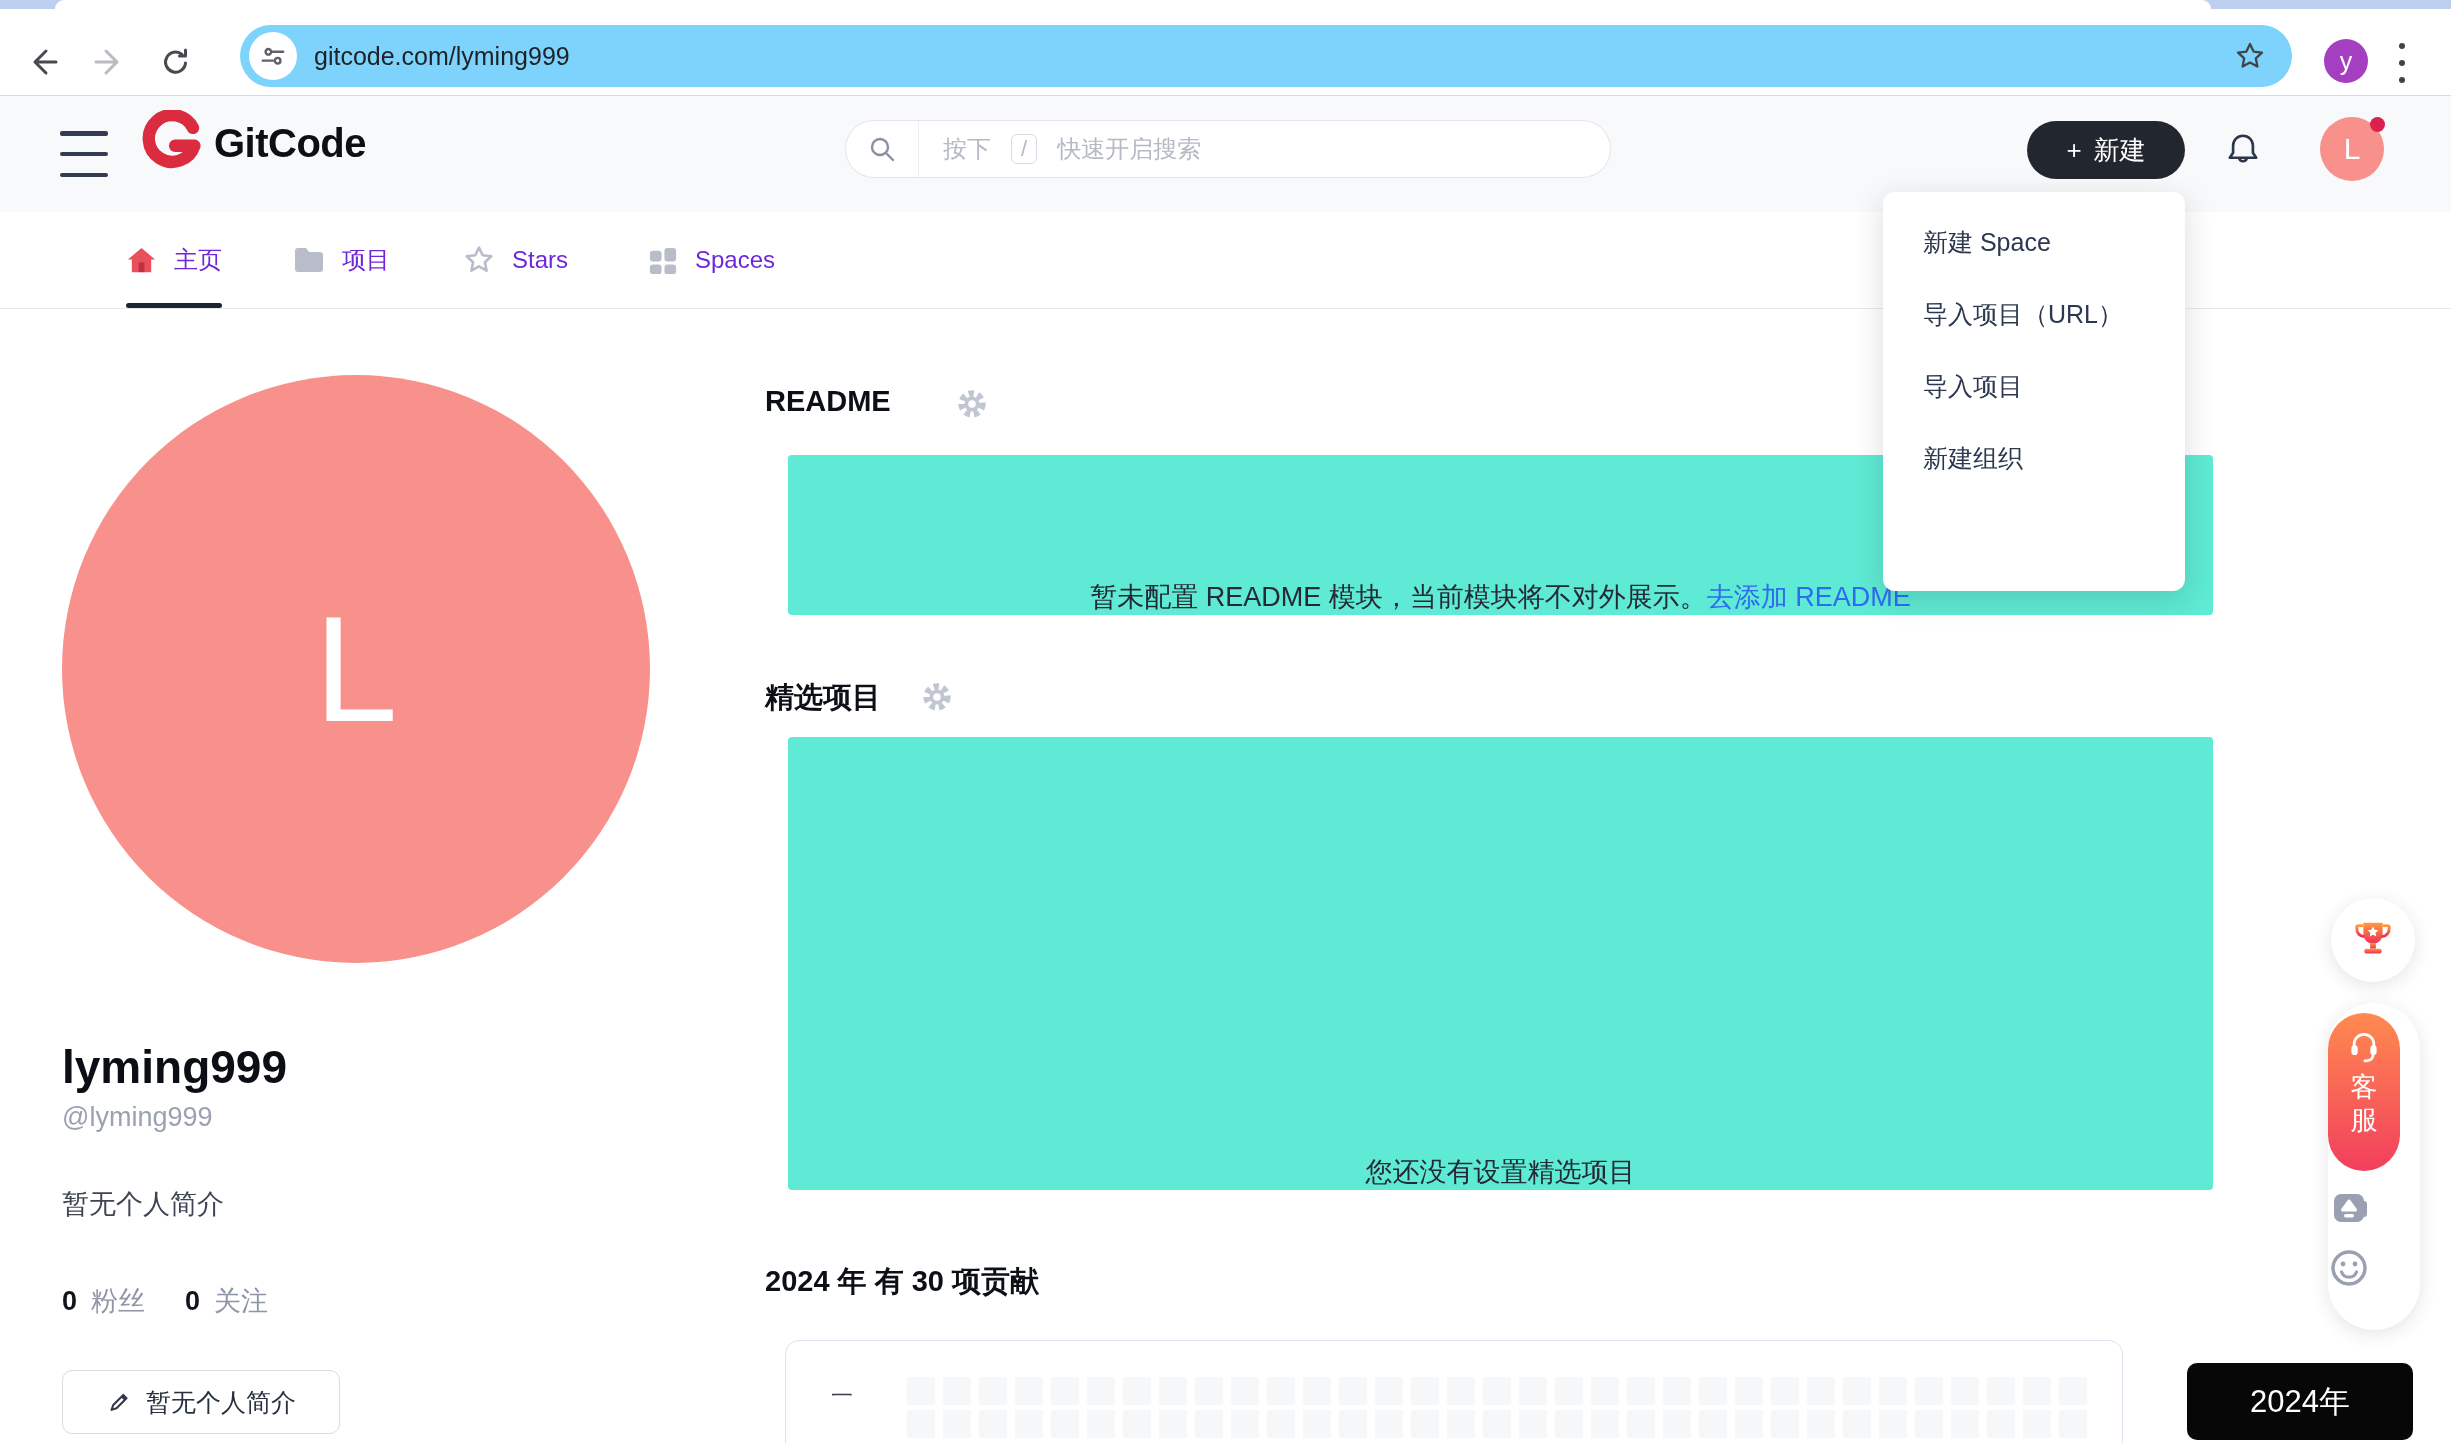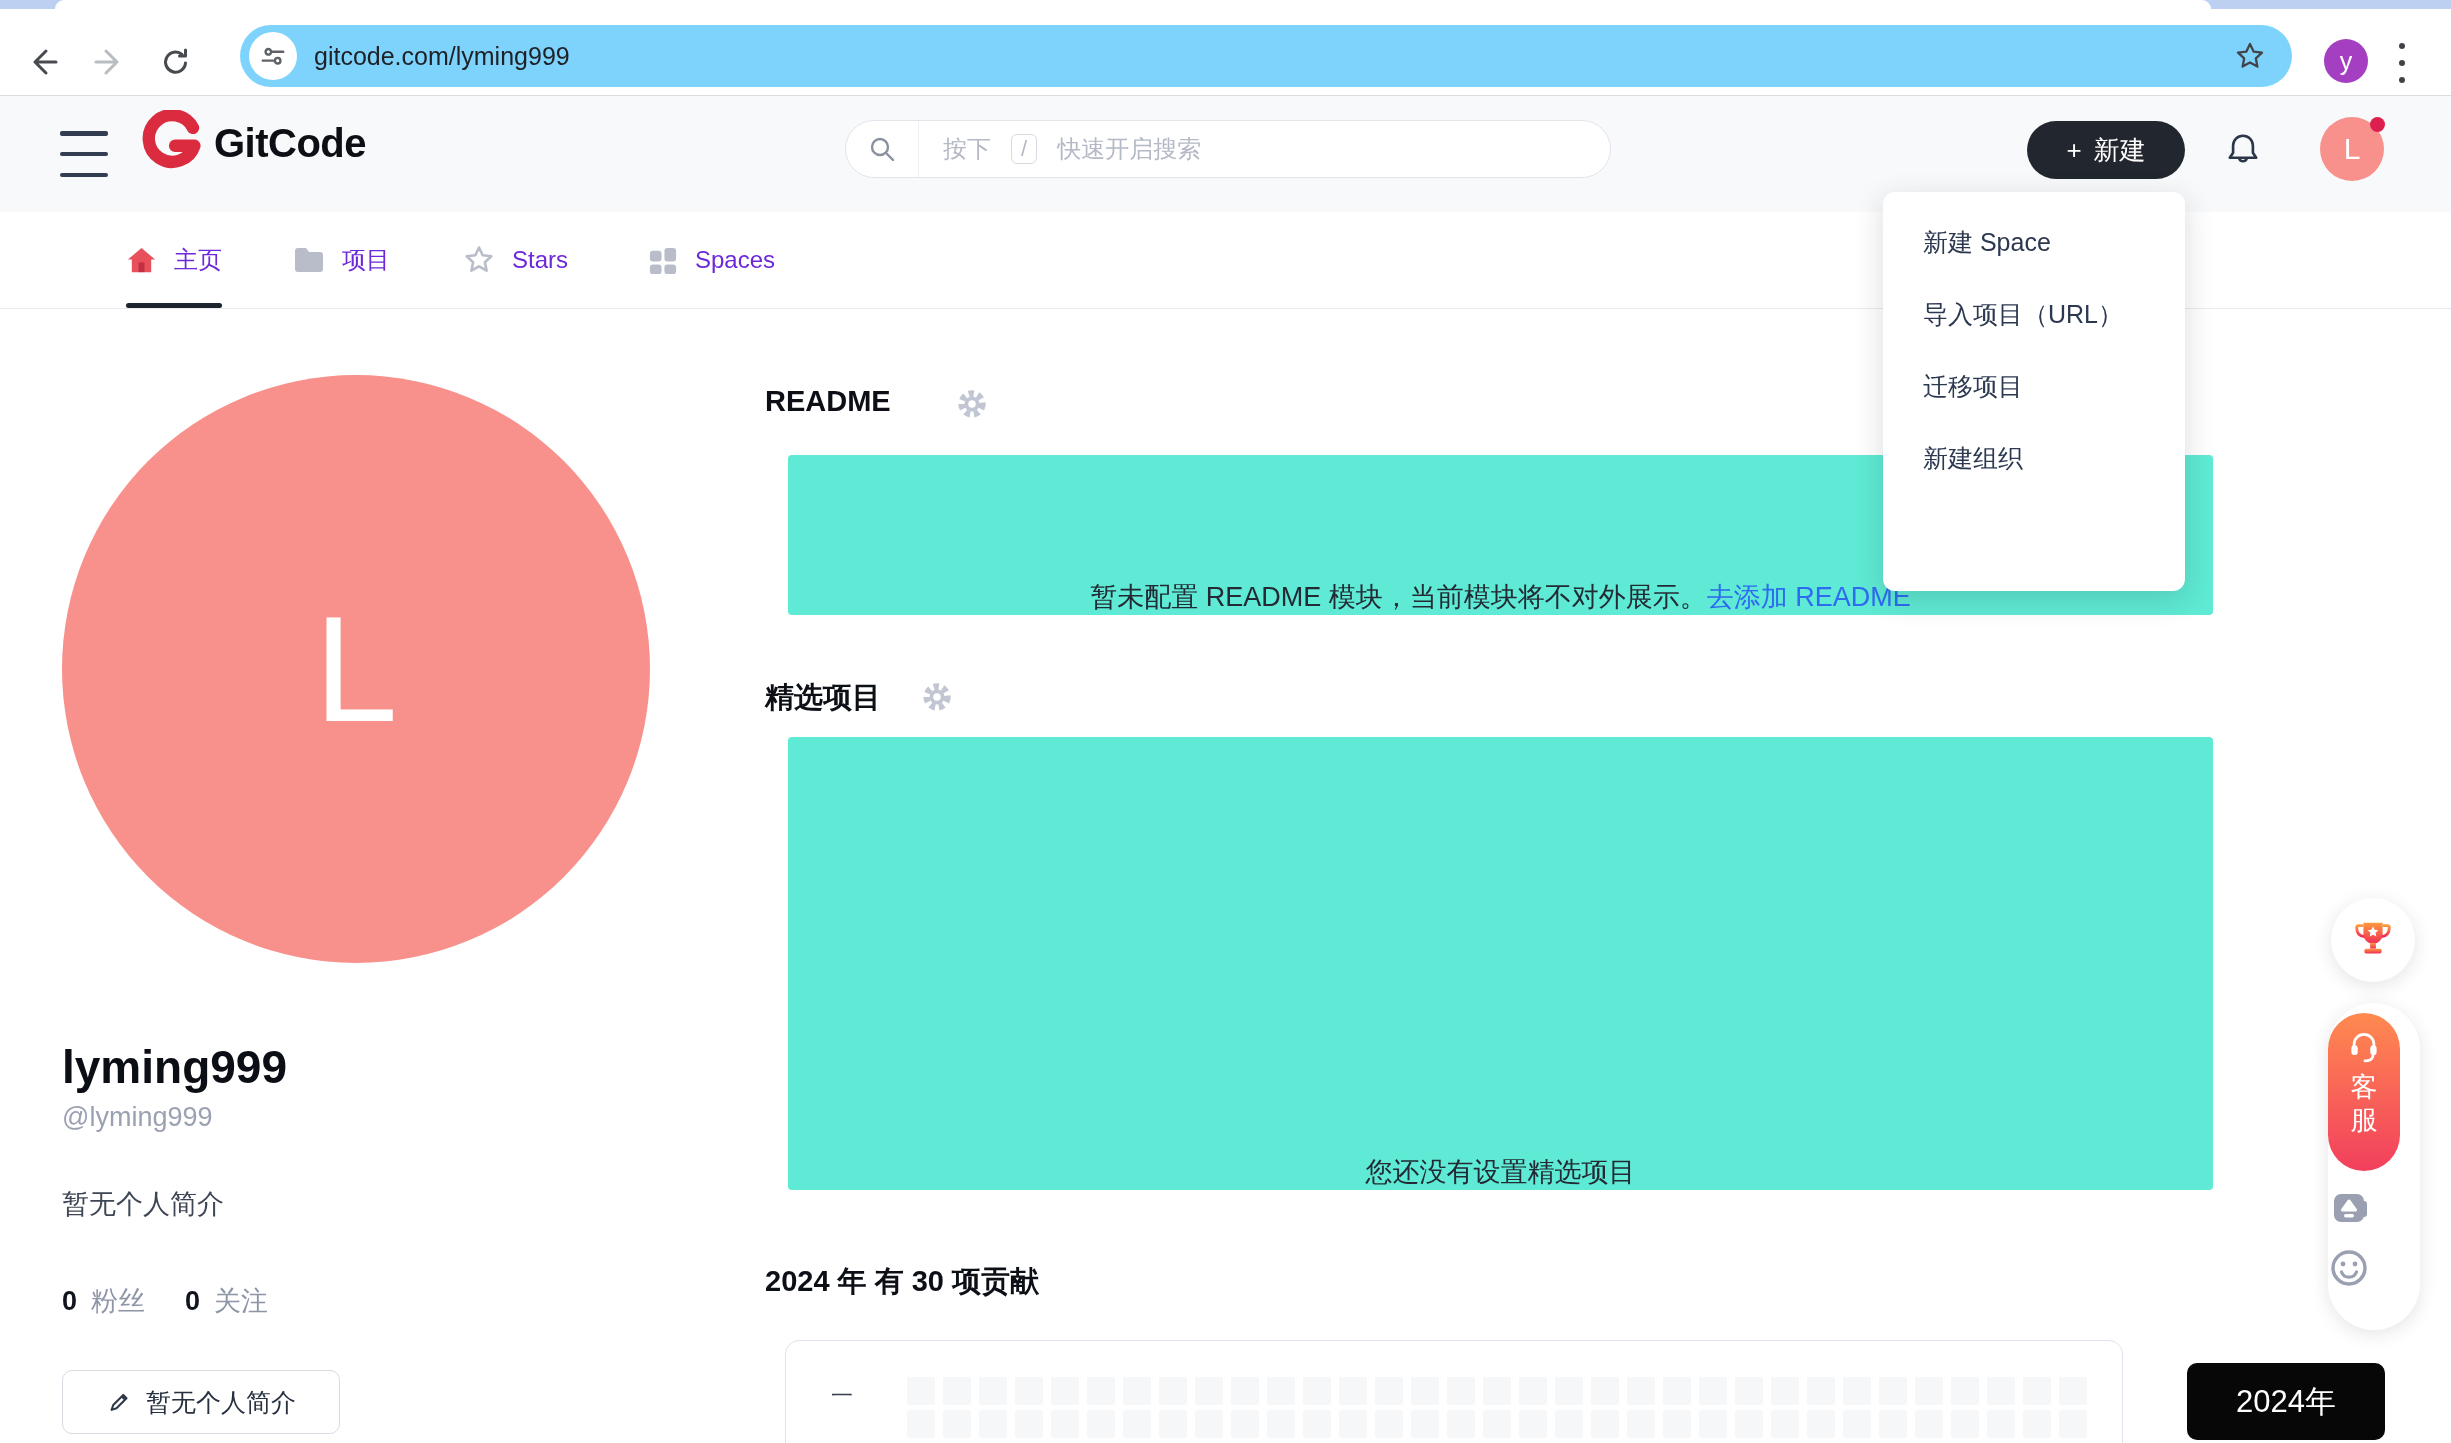--- a/index.html
+++ b/index.html
@@ -73,21 +73,21 @@
            display:flex;align-items:flex-end;justify-content:center;}
   .emptyline{font-size:27px;color:#232a35;white-space:nowrap;}
   .emptyline a{color:#2e6bf0;text-decoration:none;cursor:pointer;}
 
   .contribcard{position:absolute;left:785px;top:1340px;width:1338px;height:170px;background:#fff;
                border:1px solid #e3e1ee;border-radius:14px;box-sizing:border-box;}
   .daylabel{position:absolute;left:45px;top:40px;font-size:22px;color:#38404f;}
   .cgrid{position:absolute;left:121px;top:36px;}
   .cgrow{display:flex;gap:8px;margin-bottom:5px;}
   .cgcell{width:28px;height:28px;background:#f6f7f9;border-radius:2px;}
-  .yearbtn{position:absolute;left:2187px;top:1363px;width:198px;height:77px;background:#070707;border:none;border-radius:10px;
+  .yearbtn{position:absolute;left:2187px;top:1363px;width:226px;height:77px;background:#070707;border:none;border-radius:10px;
            color:#fff;font-size:31px;display:flex;align-items:center;justify-content:center;cursor:pointer;font-family:inherit;}
 
   
   .dropdown{position:absolute;left:1883px;top:192px;width:302px;height:399px;background:#fff;border-radius:12px;
             box-shadow:0 8px 30px rgba(25,30,40,.16);padding-top:14px;box-sizing:border-box;}
   .ditem{height:72px;display:flex;align-items:center;padding-left:40px;font-size:25px;color:#2b3850;cursor:pointer;white-space:nowrap;}
 
   
   .fab-trophy{position:absolute;left:2331px;top:898px;width:84px;height:84px;border-radius:50%;background:#fff;
               box-shadow:0 4px 18px rgba(40,45,60,.12);display:flex;align-items:center;justify-content:center;cursor:pointer;}
@@ -366,21 +366,21 @@
       </div>
   </div>
 
   <button class="yearbtn">
     <span>2024年</span>
   </button>
 
   <div class="dropdown">
     <div class="ditem">新建 Space</div>
     <div class="ditem">导入项目（URL）</div>
-    <div class="ditem">迁移项目</div>
+    <div class="ditem">导入项目</div>
     <div class="ditem">新建组织</div>
   </div>
 
   <div class="fab-trophy">
     <svg width="46" height="46" viewBox="0 0 48 48">
       <path d="M14 6 h20 v12 a10 10 0 0 1 -20 0 z" fill="url(#tg)"></path>
       <path d="M14 9 h-5 a2 2 0 0 0 -2 2 c0 6 3.5 9 8 9.5" fill="none" stroke="url(#tg)" stroke-width="3"></path>
       <path d="M34 9 h5 a2 2 0 0 1 2 2 c0 6 -3.5 9 -8 9.5" fill="none" stroke="url(#tg)" stroke-width="3"></path>
       <path d="M24 10 l1.7 3.4 3.8 .5 -2.8 2.6 .7 3.8 -3.4 -1.9 -3.4 1.9 .7 -3.8 -2.8 -2.6 3.8 -.5 z" fill="#fff"></path>
       <rect x="21" y="27" width="6" height="6" fill="url(#tg)"></rect>

